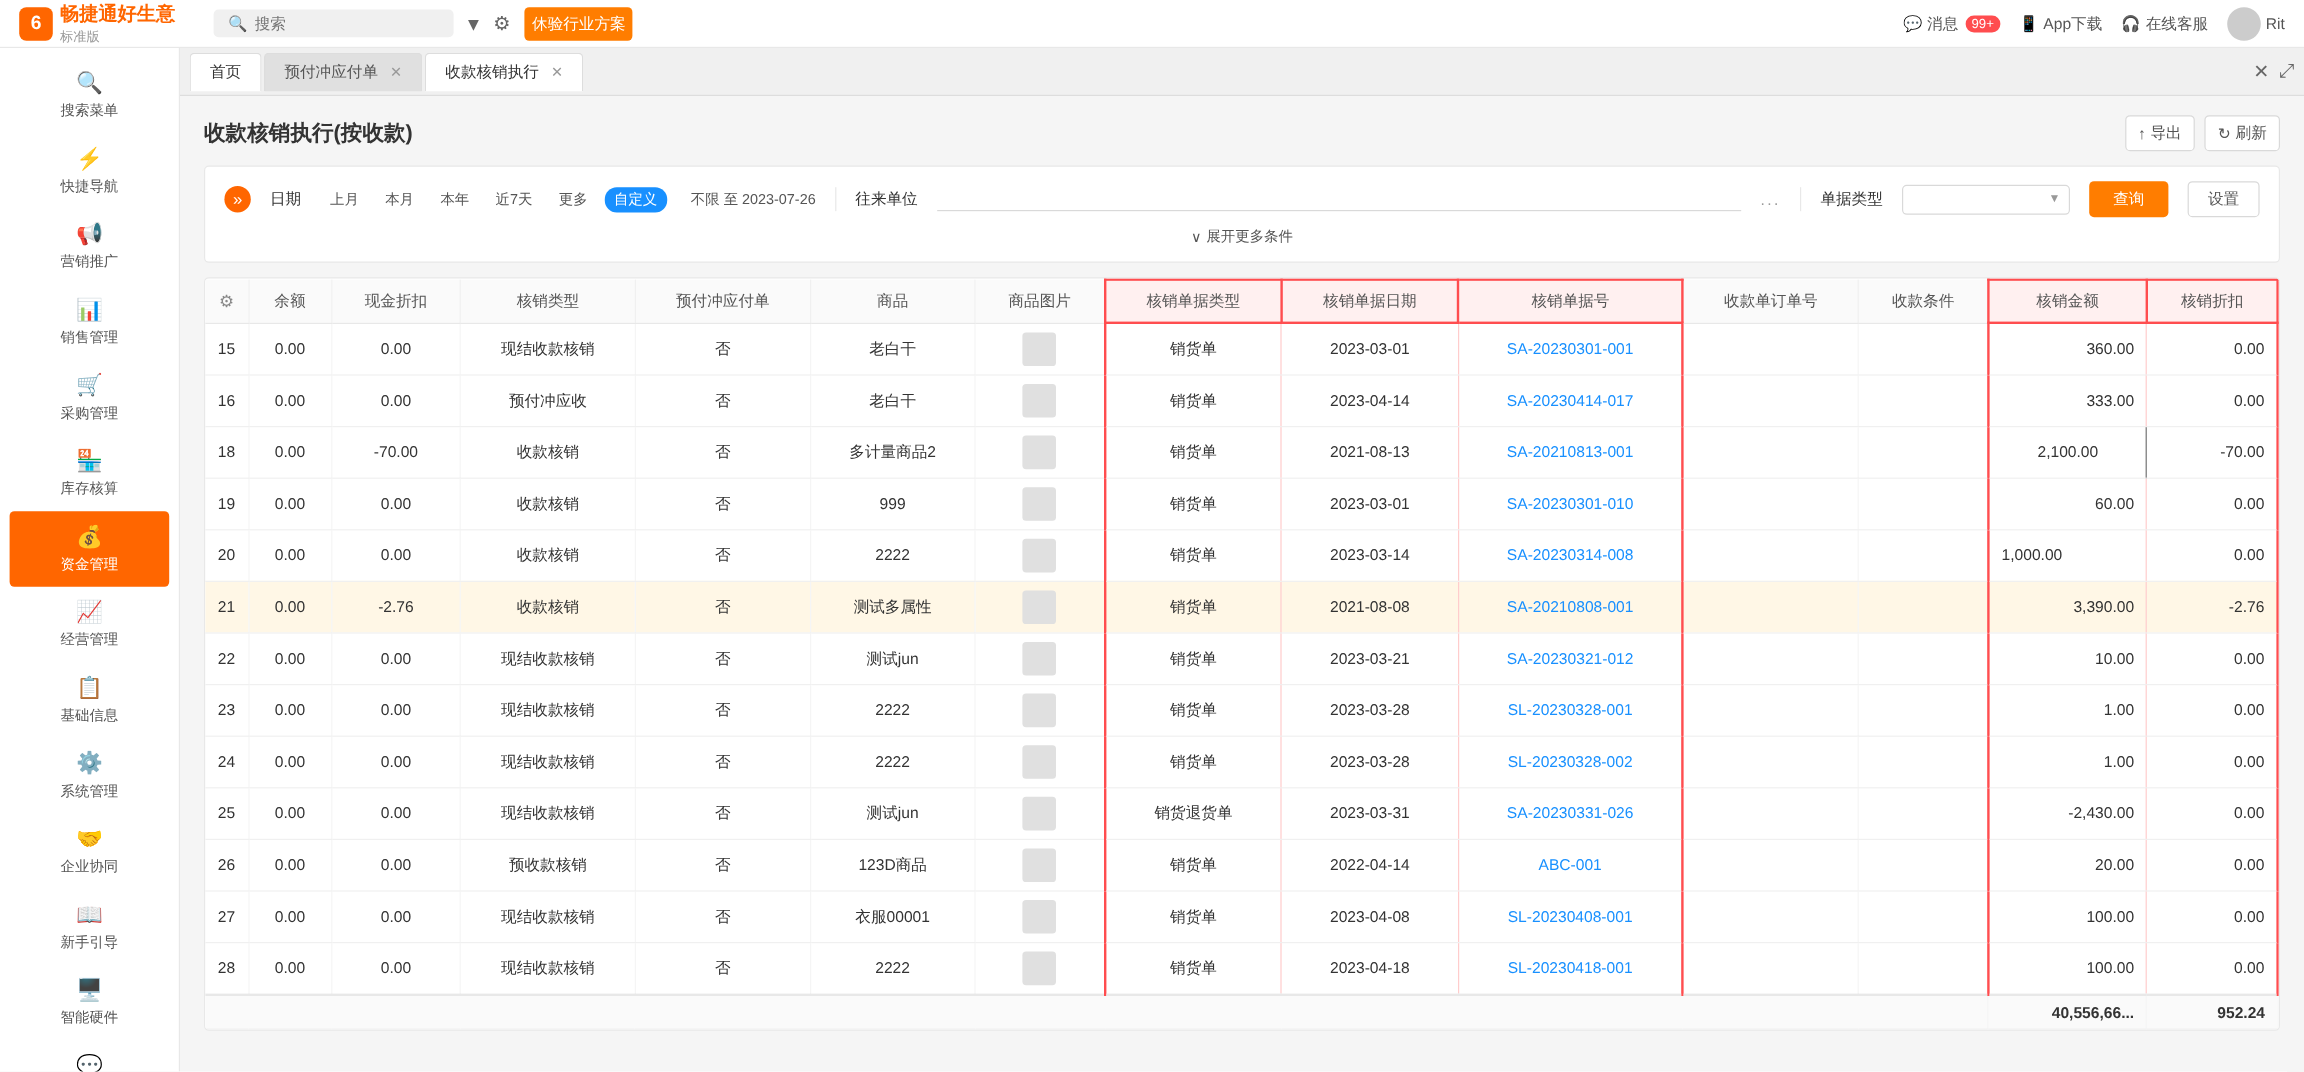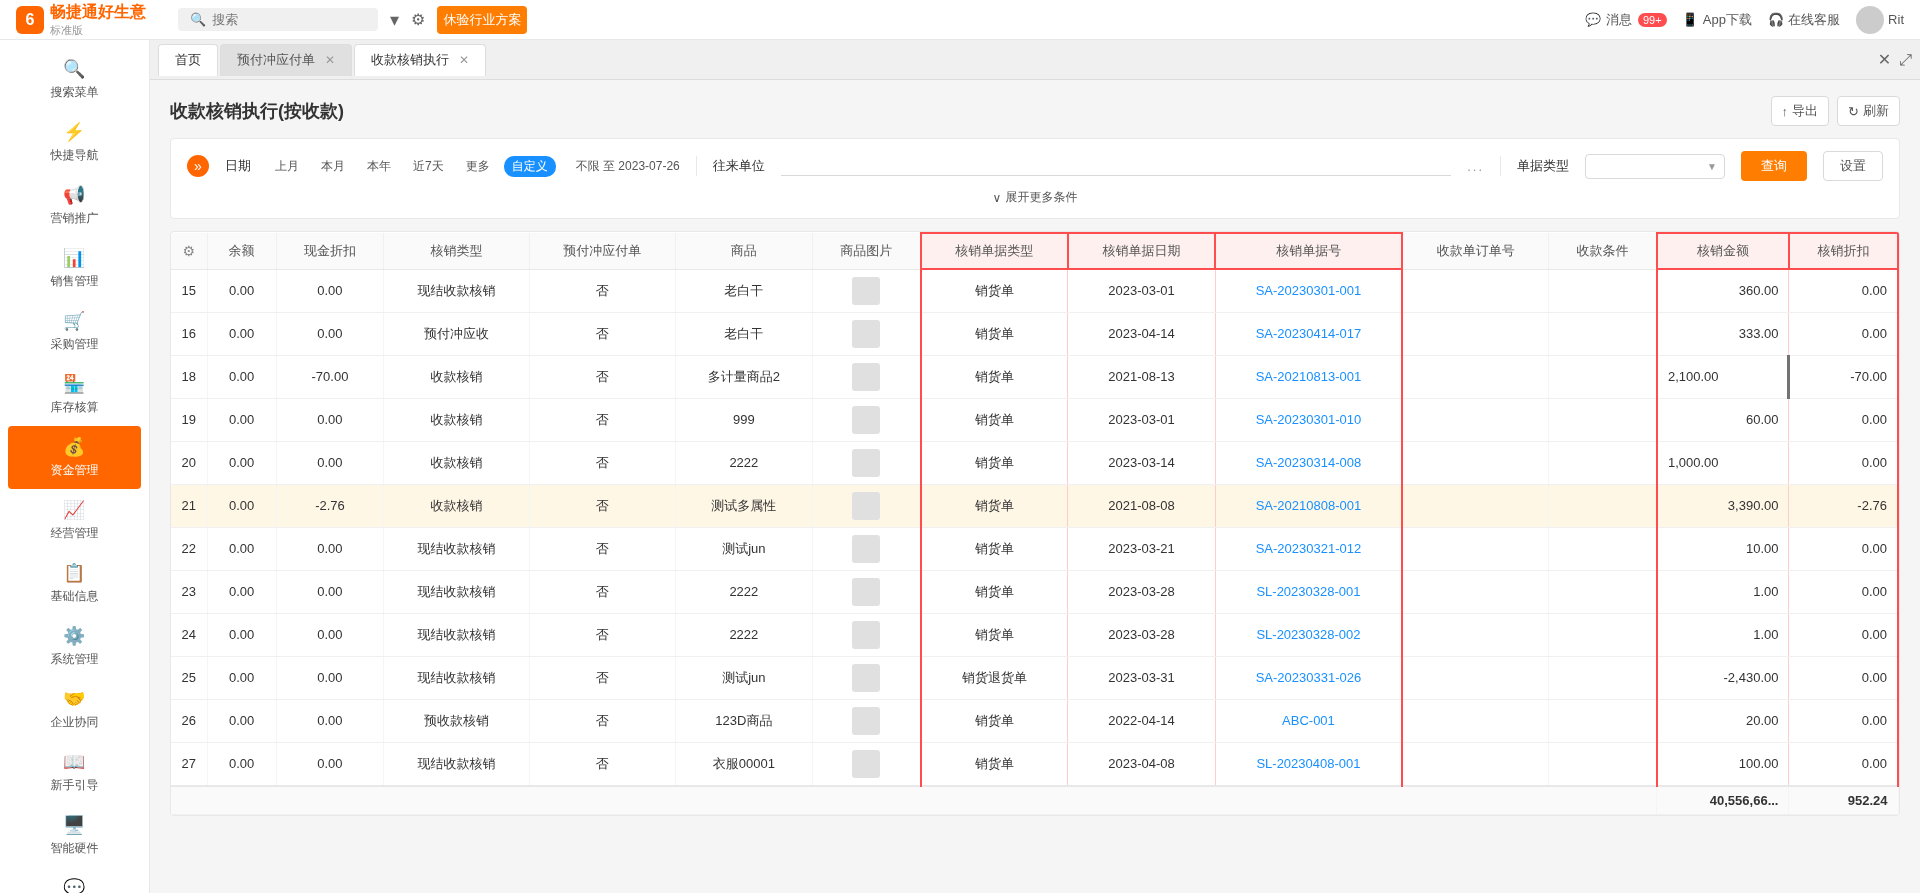--- a/index.html
+++ b/index.html
@@ -324,21 +324,21 @@
                   <td>否</td>
                   <td>多计量商品2</td>
                   <td style="text-align:center;">
         <div style="width:28px;height:28px;background:#e0e0e0;border-radius:3px;display:inline-block;vertical-align:middle;"></div>
       </td>
                   <td style="border-left:2px solid #ff4d4f; border-right:1px solid #ffcccc;">销货单</td>
                   <td style="border-right:1px solid #ffcccc;">2021-08-13</td>
                   <td style="border-right:2px solid #ff4d4f;"><a class="link-cell" href="#">SA-20210813-001</a></td>
                   <td></td>
                   <td></td>
-                  <td style="text-align:left; border-left:2px solid #ff4d4f; border-right:3px solid #737373;" class="">2,100.00</td>
+                  <td style="text-align:center; border-left:2px solid #ff4d4f; border-right:1px solid #737373;" class="">2,100.00</td>
                   <td style="text-align:right; border-right:2px solid #ff4d4f;" class="negative">-70.00</td>
                 </tr>
                 <tr>
                   <td>19</td>
                   <td>0.00</td>
                   <td class="">0.00</td>
                   <td>收款核销</td>
                   <td>否</td>
                   <td>999</td>
                   <td style="text-align:center;">
@@ -484,20 +484,38 @@
                   <td class="">0.00</td>
                   <td>现结收款核销</td>
                   <td>否</td>
                   <td>衣服00001</td>
                   <td style="text-align:center;">
         <div style="width:28px;height:28px;background:#e0e0e0;border-radius:3px;display:inline-block;vertical-align:middle;"></div>
       </td>
                   <td style="border-left:2px solid #ff4d4f; border-right:1px solid #ffcccc;">销货单</td>
                   <td style="border-right:1px solid #ffcccc;">2023-04-08</td>
                   <td style="border-right:2px solid #ff4d4f;"><a class="link-cell" href="#">SL-20230408-001</a></td>
+                  <td></td>
+                  <td></td>
+                  <td style="text-align:right; border-left:2px solid #ff4d4f; border-right:1px solid #ffcccc;" class="">100.00</td>
+                  <td style="text-align:right; border-right:2px solid #ff4d4f;" class="">0.00</td>
+                </tr>
+                <tr>
+                  <td>28</td>
+                  <td>0.00</td>
+                  <td class="">0.00</td>
+                  <td>现结收款核销</td>
+                  <td>否</td>
+                  <td>2222</td>
+                  <td style="text-align:center;">
+        <div style="width:28px;height:28px;background:#e0e0e0;border-radius:3px;display:inline-block;vertical-align:middle;"></div>
+      </td>
+                  <td style="border-left:2px solid #ff4d4f; border-right:1px solid #ffcccc;">销货单</td>
+                  <td style="border-right:1px solid #ffcccc;">2023-04-18</td>
+                  <td style="border-right:2px solid #ff4d4f;"><a class="link-cell" href="#">SL-20230418-001</a></td>
                   <td></td>
                   <td></td>
                   <td style="text-align:right; border-left:2px solid #ff4d4f; border-right:1px solid #ffcccc;" class="">100.00</td>
                   <td style="text-align:right; border-right:2px solid #ff4d4f;" class="">0.00</td>
                 </tr>
               </tbody>
             <tfoot>
               <tr>
                 <td colspan="12" style="text-align:right; background:#fafafa; border-top: 2px solid #e8e8e8; padding: 6px 10px;"></td>
                 <td style="background:#fafafa; border-top: 2px solid #e8e8e8; text-align:right; font-weight:bold; padding: 6px 10px;">40,556,66...</td>

